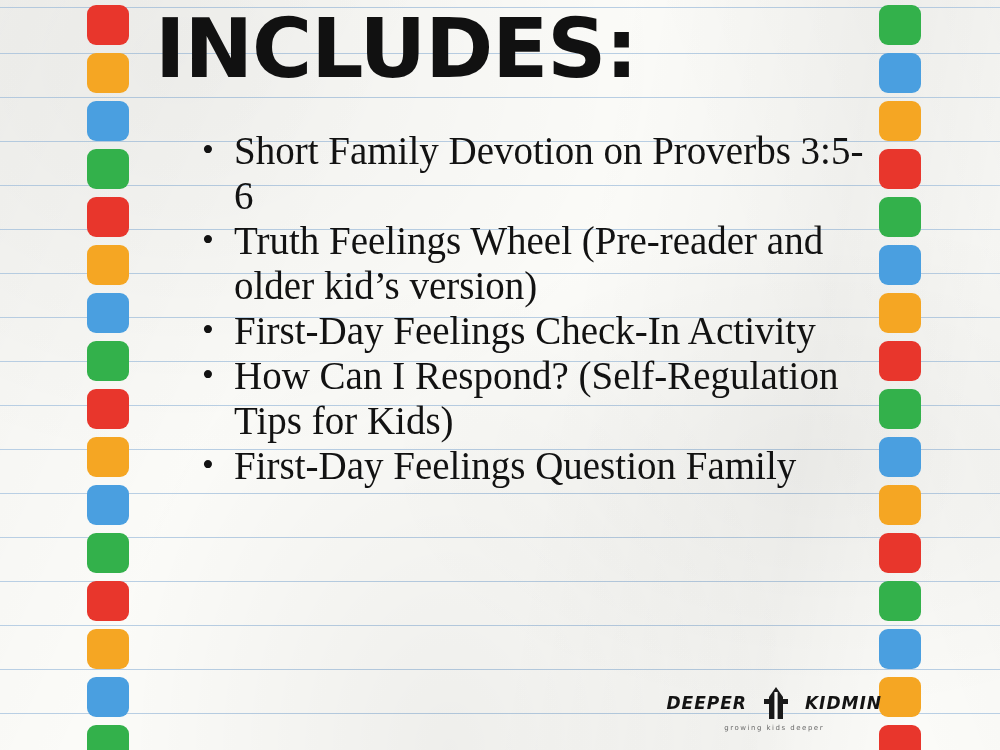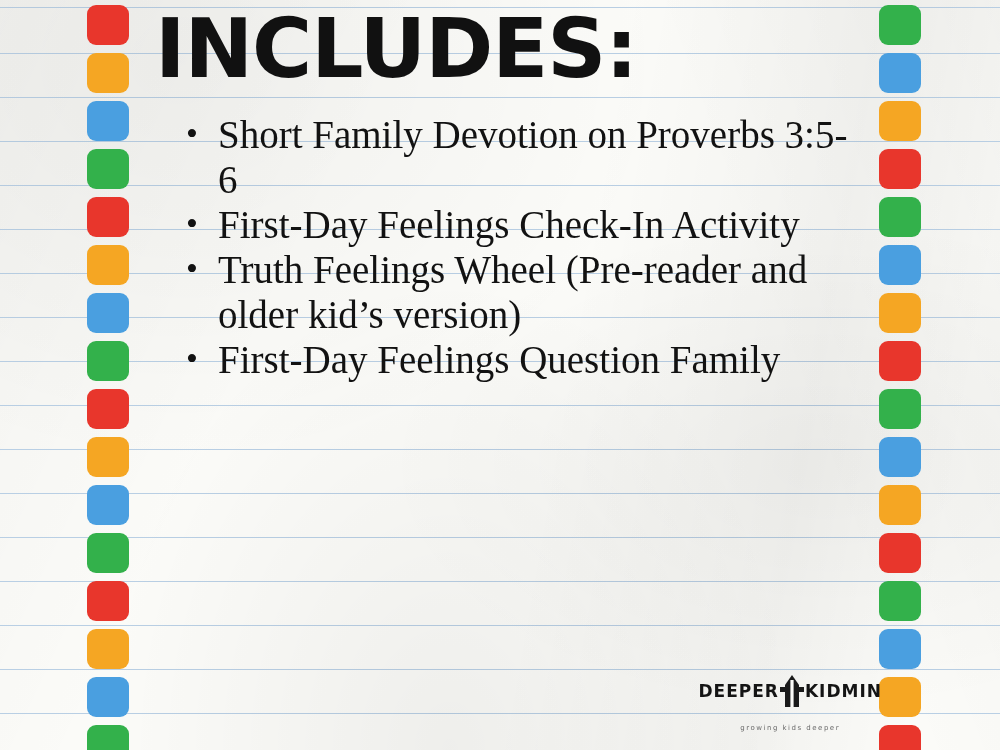--- a/index.html
+++ b/index.html
@@ -89,21 +89,21 @@
     color: #111111;
     line-height: 1;
   }
 
   
   .list {
     position: absolute;
     top: 112px;
     left: 180px;
     width: 680px;
-    margin: 0;
+    margin: 16px;
     padding: 0;
     list-style: none;
   }
   .list-item {
     position: relative;
     color: #121212;
     font-family: "Liberation Serif", serif;
     font-size: 39px;
     line-height: 45px;
     padding-left: 38px;
@@ -125,40 +125,41 @@
     right: 118px;
     bottom: 18px;
     display: flex;
     align-items: center;
     flex-direction: column;
     color: #1a1a1a;
   }
   .logo-row {
     display: flex;
     align-items: center;
-    gap: 0;
+    gap: 16px;
+    font-style: italic;
   }
   .logo-word {
     font-family: "DejaVu Sans", sans-serif;
     font-weight: bold;
     font-size: 17px;
     letter-spacing: 1px;
     color: #141414;
   }
   .logo-mark {
     width: 26px;
     height: 34px;
     position: relative;
   }
   .logo-tag {
     font-family: "DejaVu Sans", sans-serif;
     font-size: 7px;
     letter-spacing: 1.5px;
     color: #6b6b6b;
-    margin-top: 16px;
+    margin-top: 4px;
   }
 </style>
 </head>
 <body>
 
 <div class="slide">
 
   <div class="rules"></div>
   <div class="paper-shade"></div>
 
@@ -196,22 +197,23 @@
       <div class="tab" style="background: rgb(51, 177, 75);"></div>
       <div class="tab" style="background: rgb(74, 159, 224);"></div>
       <div class="tab" style="background: rgb(245, 166, 35);"></div>
       <div class="tab" style="background: rgb(232, 54, 44);"></div>
     </div>
 
   <div class="title">INCLUDES:</div>
 
   <ul class="list" id="includes-list">
       <li class="list-item">Short Family Devotion on Proverbs 3:5-6</li>
+      <li class="list-item">Truth Feelings Wheel (Pre-reader and older kid’s version)</li>
       <li class="list-item">First-Day Feelings Check-In Activity</li>
-      <li class="list-item">Truth Feelings Wheel (Pre-reader and older kid’s version)</li>
+      <li class="list-item">How Can I Respond? (Self-Regulation Tips for Kids)</li>
       <li class="list-item">First-Day Feelings Question Family</li>
     </ul>
 
   <div class="logo">
     <div class="logo-row">
       <span class="logo-word">DEEPER</span>
       <span class="logo-mark">
         <svg width="26" height="34" viewBox="0 0 26 34" aria-hidden="true">
           <polygon points="13,1 20,11 20,33 6,33 6,11" fill="#1a1a1a"></polygon>
           <rect x="1" y="13" width="24" height="5" fill="#1a1a1a"></rect>

